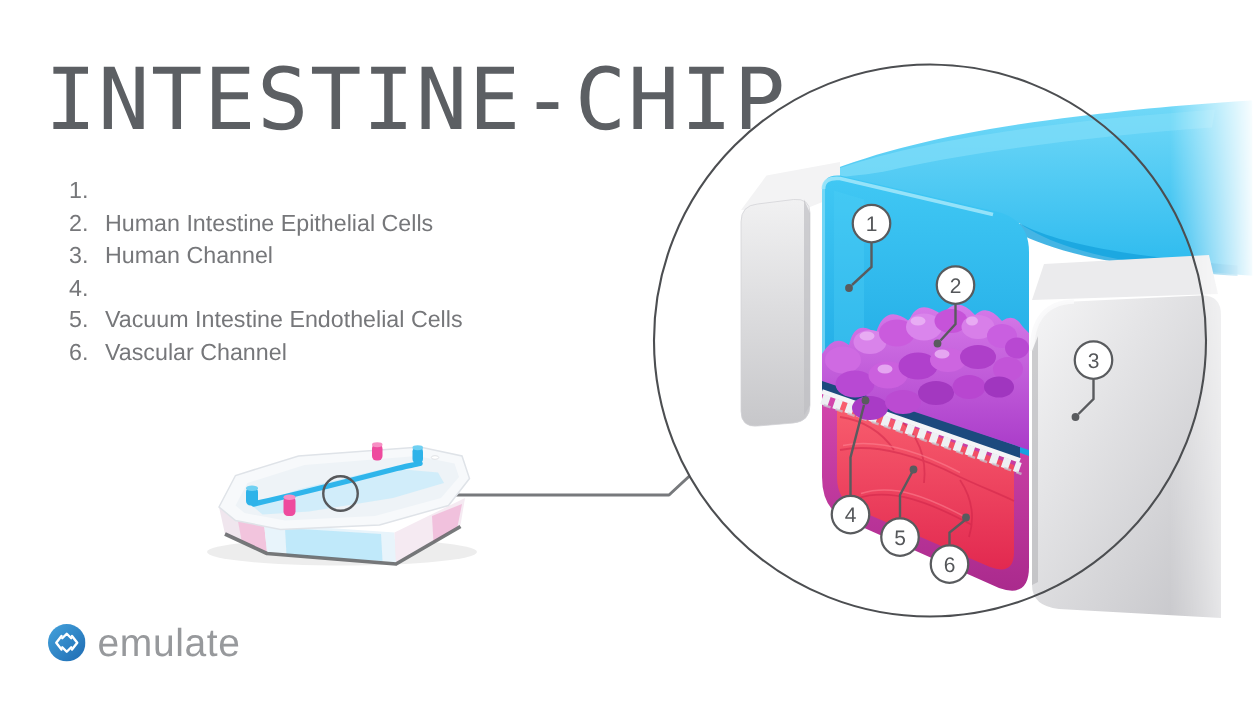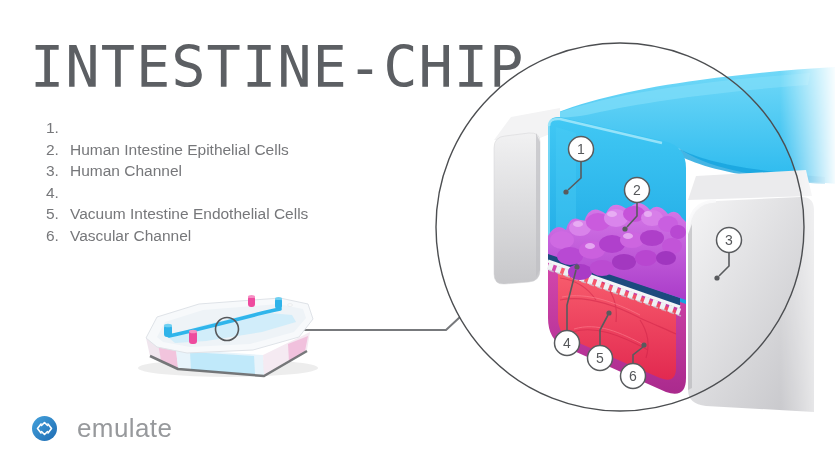--- a/index.html
+++ b/index.html
@@ -6,21 +6,21 @@
   #stage{position:relative;width:835px;height:470px;background:#ffffff;overflow:hidden;
          font-family:"Liberation Sans",sans-serif;}
   #artwork{position:absolute;left:0;top:0;}
   .title{position:absolute;left:30px;top:34px;
          font-family:"DejaVu Sans Mono",monospace;
          font-size:57px;font-weight:400;color:#5c5f63;letter-spacing:1px;white-space:nowrap;}
   .legend{position:absolute;left:46px;top:117px;font-size:15.5px;line-height:21.5px;color:#76777a;}
   .legend-row{display:flex;}
   .legend-num{width:24px;flex:0 0 24px;}
   .legend-label{white-space:nowrap;}
-  .logo{position:absolute;left:32px;top:415px;display:flex;align-items:center;gap:20px;}
+  .logo{position:absolute;left:32px;top:415px;display:flex;align-items:center;gap:8px;}
   .logo-text{font-size:26px;color:#97999c;letter-spacing:0.4px;line-height:27px;}
 </style>
 </head>
 <body>
 
 <div id="stage">
 
   <svg id="artwork" width="835" height="470" viewBox="0 0 835 470">
     <defs>
       <linearGradient id="gCyanTop" x1="0" y1="0" x2="0" y2="1">

